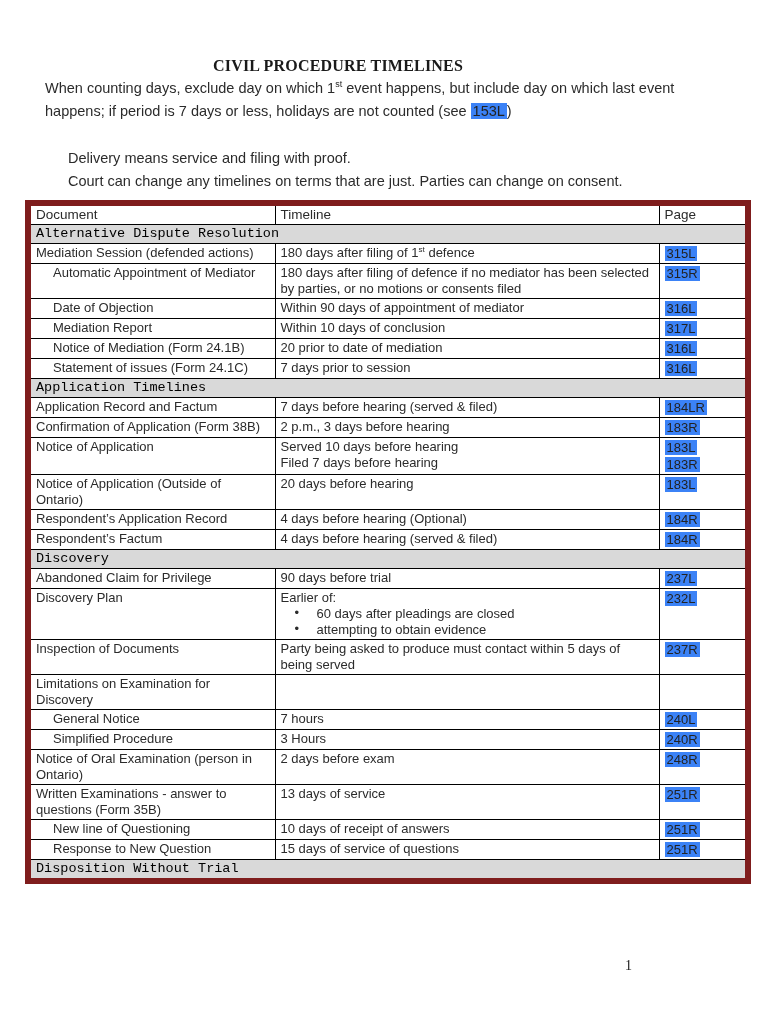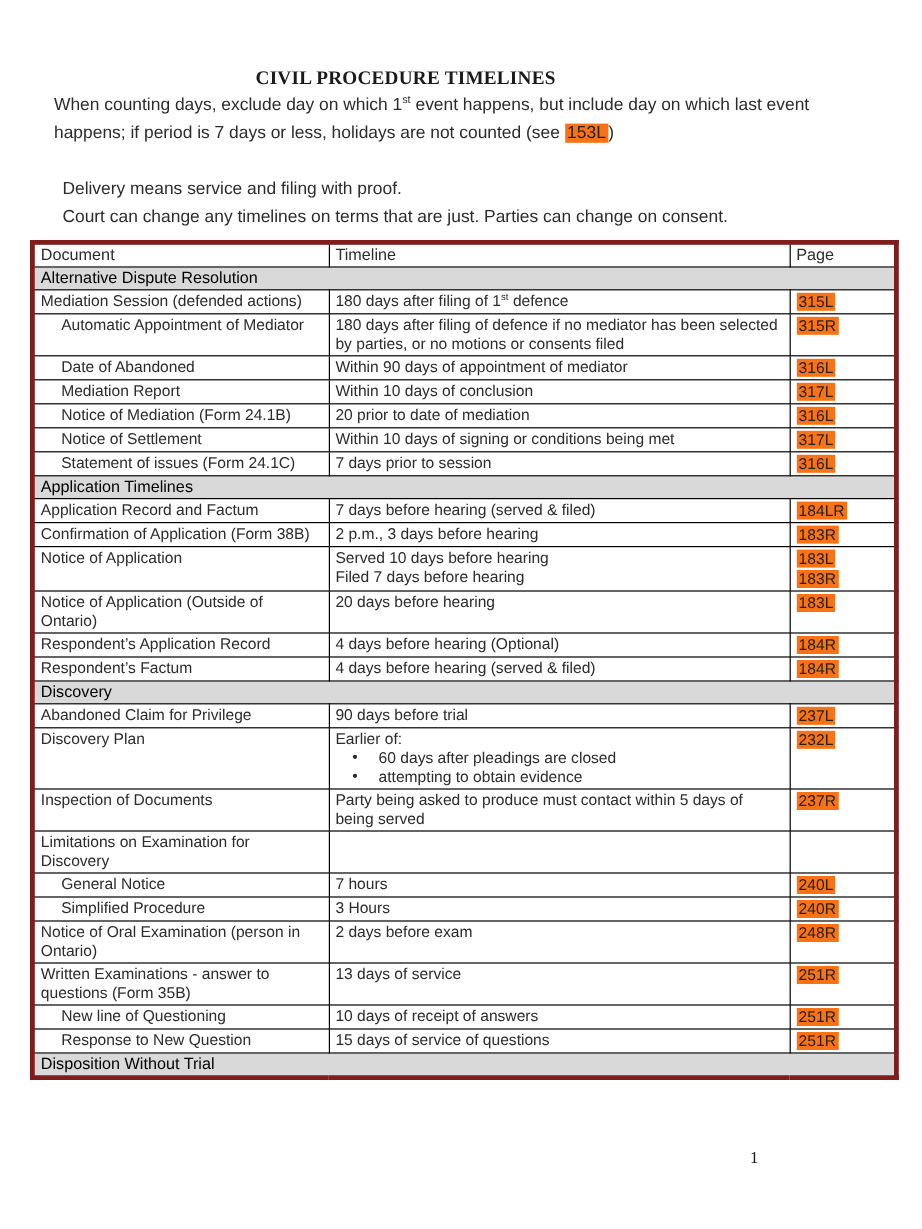--- a/index.html
+++ b/index.html
@@ -32,38 +32,38 @@
     font-size: 14.5px;
     line-height: 23px;
     color: #2b2b2b;
   }
   .intro sup, .tl-line sup {
     font-size: 0.62em;
     vertical-align: super;
     line-height: 0;
   }
   .para-block {
-    margin: 24px 0 0 52px;
+    margin: 24px 0 0 68px;
     width: 660px;
     font-size: 14.5px;
     line-height: 23px;
     color: #2b2b2b;
   }
   .hl {
-    background: #f97316;
+    background: #3b82f6;
     padding: 0 2px;
     color: #222222;
     margin-top: 20px;
   }
   table.timelines {
     border-collapse: collapse;
     table-layout: fixed;
     width: 720px;
     margin: 7px 0 0 25px;
-    border: 4px solid #7f1d1d;
+    border: 6px solid #7f1d1d;
     font-size: 13px;
     line-height: 16px;
   }
   table.timelines col.c-doc { width: 247px; }
   table.timelines col.c-tl  { width: 384px; }
   table.timelines col.c-pg  { width: 89px; }
   table.timelines th, table.timelines td {
     border: 1px solid #000000;
     vertical-align: top;
     text-align: left;
@@ -74,20 +74,21 @@
   table.timelines thead th {
     font-size: 13.5px;
     color: #2b2b2b;
   }
   td.section {
     background: #d9d9d9;
     font-weight: bold;
     color: #000000;
     font-size: 13.5px;
     padding: 2px 5px;
+    font-family: Liberation Mono, monospace;
   }
   td.doc.indent { padding-left: 22px; }
   .tl-line { position: relative; }
   .tl-line.bullet { padding-left: 36px; }
   .tl-line .dot {
     position: absolute;
     left: 14px;
     top: -1px;
     font-size: 13px;
   }
@@ -146,21 +147,21 @@
         <tr>
           <td class="doc indent">Automatic Appointment of Mediator</td>
           <td class="tl">
             <div class="tl-line">180 days after filing of defence if no mediator has been selected by parties, or no motions or consents filed</div>
           </td>
           <td class="pg">
             <div><span class="hl">315R</span></div>
           </td>
         </tr>
         <tr>
-          <td class="doc indent">Date of Abandoned</td>
+          <td class="doc indent">Date of Objection</td>
           <td class="tl">
             <div class="tl-line">Within 90 days of appointment of mediator</div>
           </td>
           <td class="pg">
             <div><span class="hl">316L</span></div>
           </td>
         </tr>
         <tr>
           <td class="doc indent">Mediation Report</td>
           <td class="tl">
@@ -170,29 +171,20 @@
             <div><span class="hl">317L</span></div>
           </td>
         </tr>
         <tr>
           <td class="doc indent">Notice of Mediation (Form 24.1B)</td>
           <td class="tl">
             <div class="tl-line">20 prior to date of mediation</div>
           </td>
           <td class="pg">
             <div><span class="hl">316L</span></div>
-          </td>
-        </tr>
-        <tr>
-          <td class="doc indent">Notice of Settlement</td>
-          <td class="tl">
-            <div class="tl-line">Within 10 days of signing or conditions being met</div>
-          </td>
-          <td class="pg">
-            <div><span class="hl">317L</span></div>
           </td>
         </tr>
         <tr>
           <td class="doc indent">Statement of issues (Form 24.1C)</td>
           <td class="tl">
             <div class="tl-line">7 days prior to session</div>
           </td>
           <td class="pg">
             <div><span class="hl">316L</span></div>
           </td>

